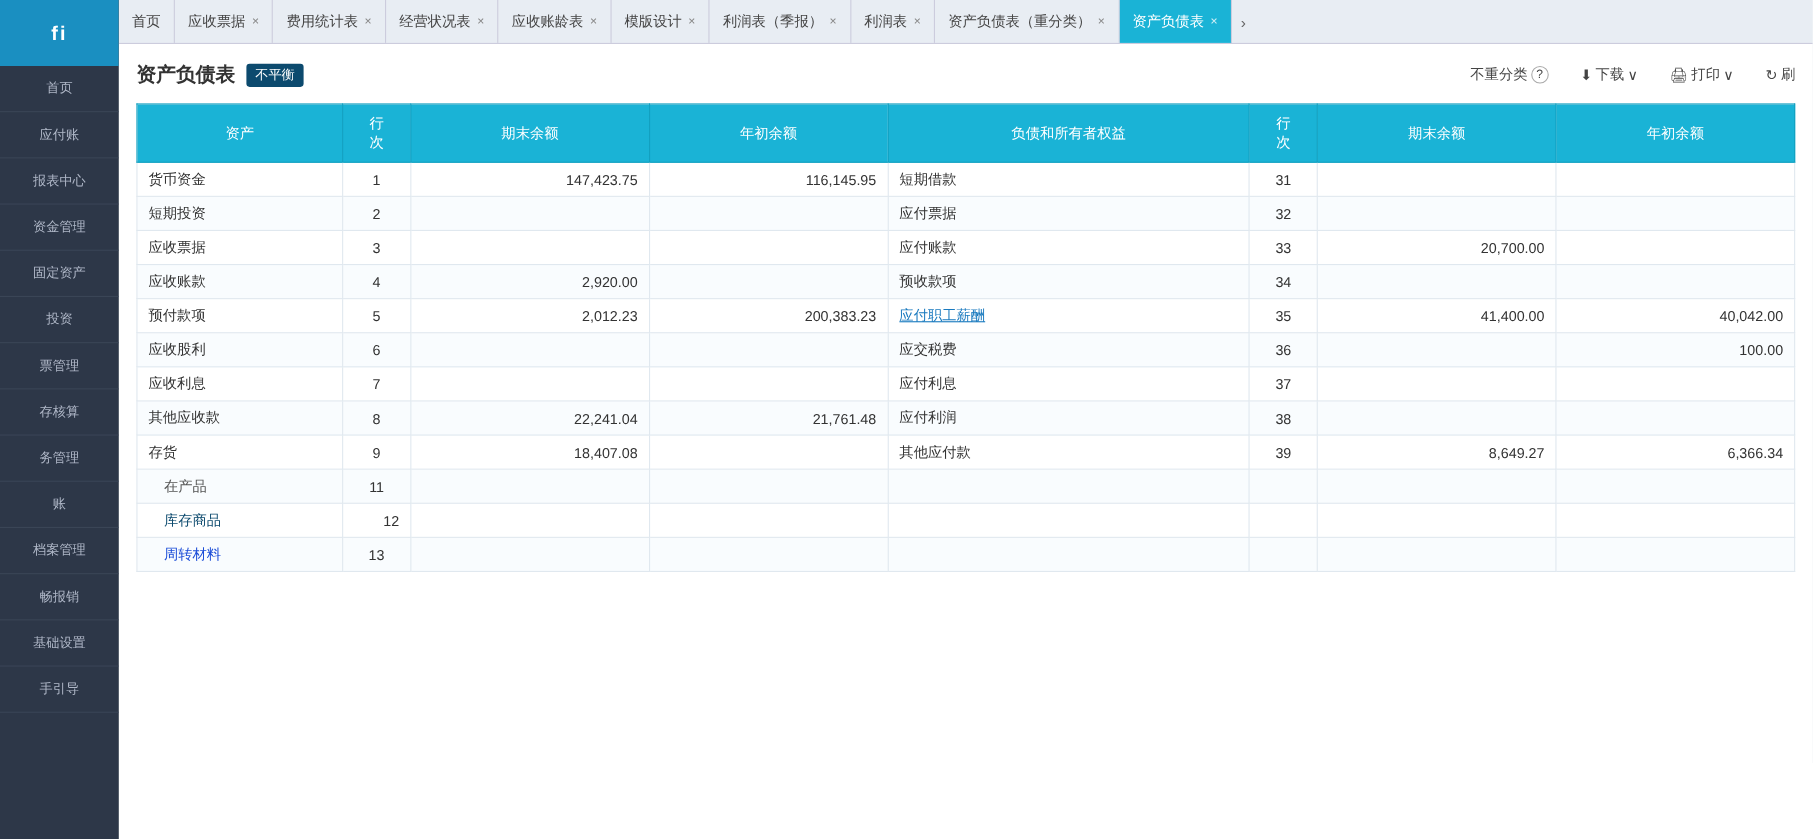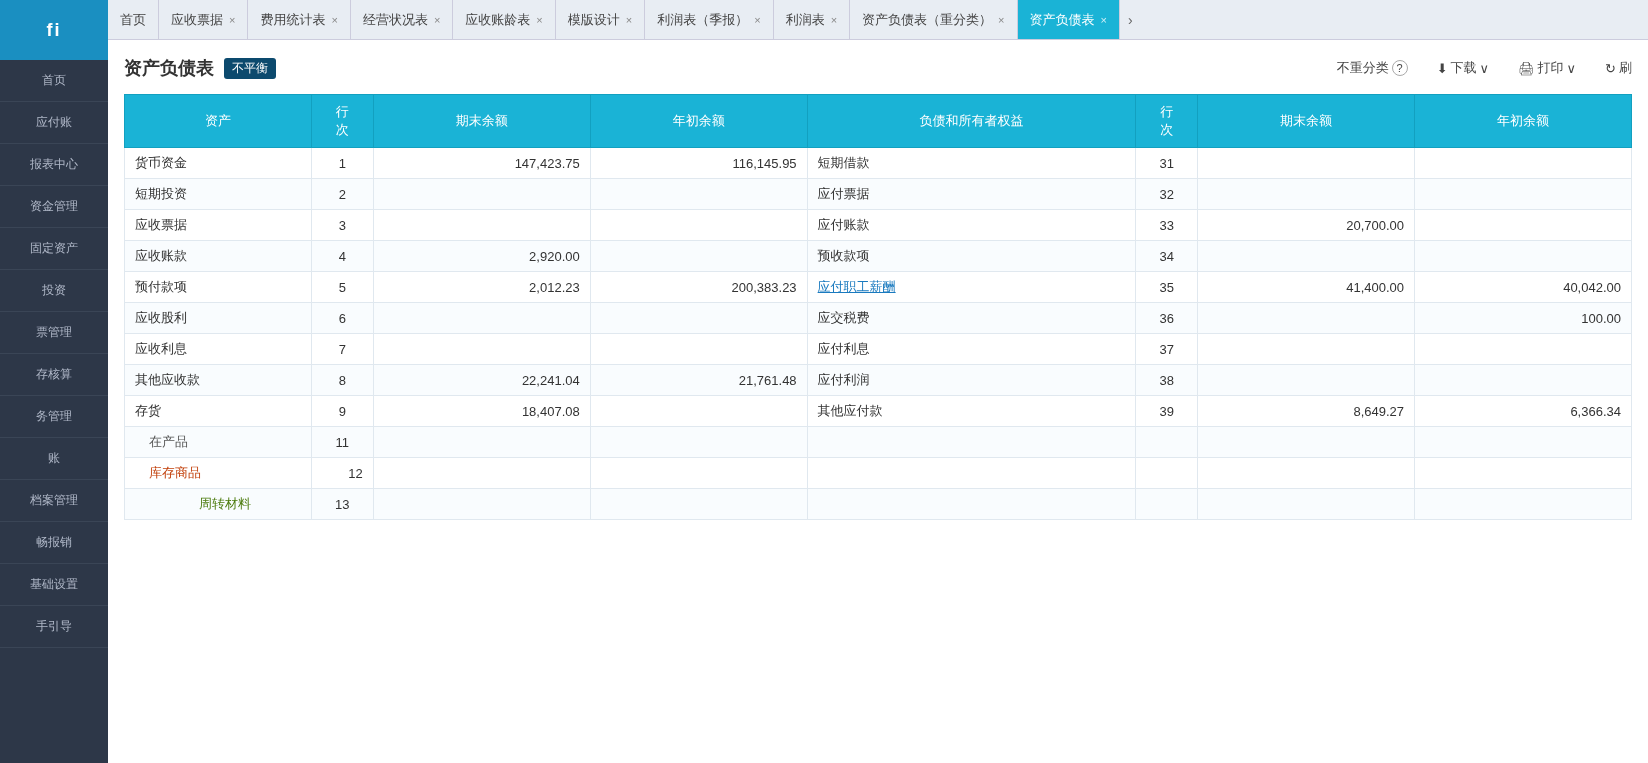--- a/index.html
+++ b/index.html
@@ -376,31 +376,31 @@
       <td class=" indent" style="padding-left:28px; color:#555;">在产品</td>
       <td class="row-num" style="text-align:center;">11</td>
       <td class="num-cell"></td>
       <td class="num-cell"></td>
       <td style=""></td>
       <td class="row-num" style="text-align:center;"></td>
       <td class="num-cell"></td>
       <td class="num-cell"></td>
     </tr>
           <tr>
-      <td class=" indent" style="padding-left:28px; color:#c2410c;font-family:Liberation Mono, monospace;">库存商品</td>
+      <td class=" indent" style="padding-left:28px; color:#0c4a6e;font-family:Liberation Mono, monospace;">库存商品</td>
       <td class="row-num" style="text-align:right;">12</td>
       <td class="num-cell"></td>
       <td class="num-cell"></td>
       <td style=""></td>
       <td class="row-num" style="text-align:center;"></td>
       <td class="num-cell"></td>
       <td class="num-cell"></td>
     </tr>
           <tr>
-      <td class=" indent" style="padding-left:28px; color:#4d7c0f;text-align:center;">周转材料</td>
+      <td class=" indent" style="padding-left:28px; color:#1d4ed8;">周转材料</td>
       <td class="row-num" style="text-align:center;margin-top:33px;">13</td>
       <td class="num-cell"></td>
       <td class="num-cell"></td>
       <td style=""></td>
       <td class="row-num" style="text-align:center;"></td>
       <td class="num-cell"></td>
       <td class="num-cell"></td>
     </tr>
         </tbody>
     </table>

